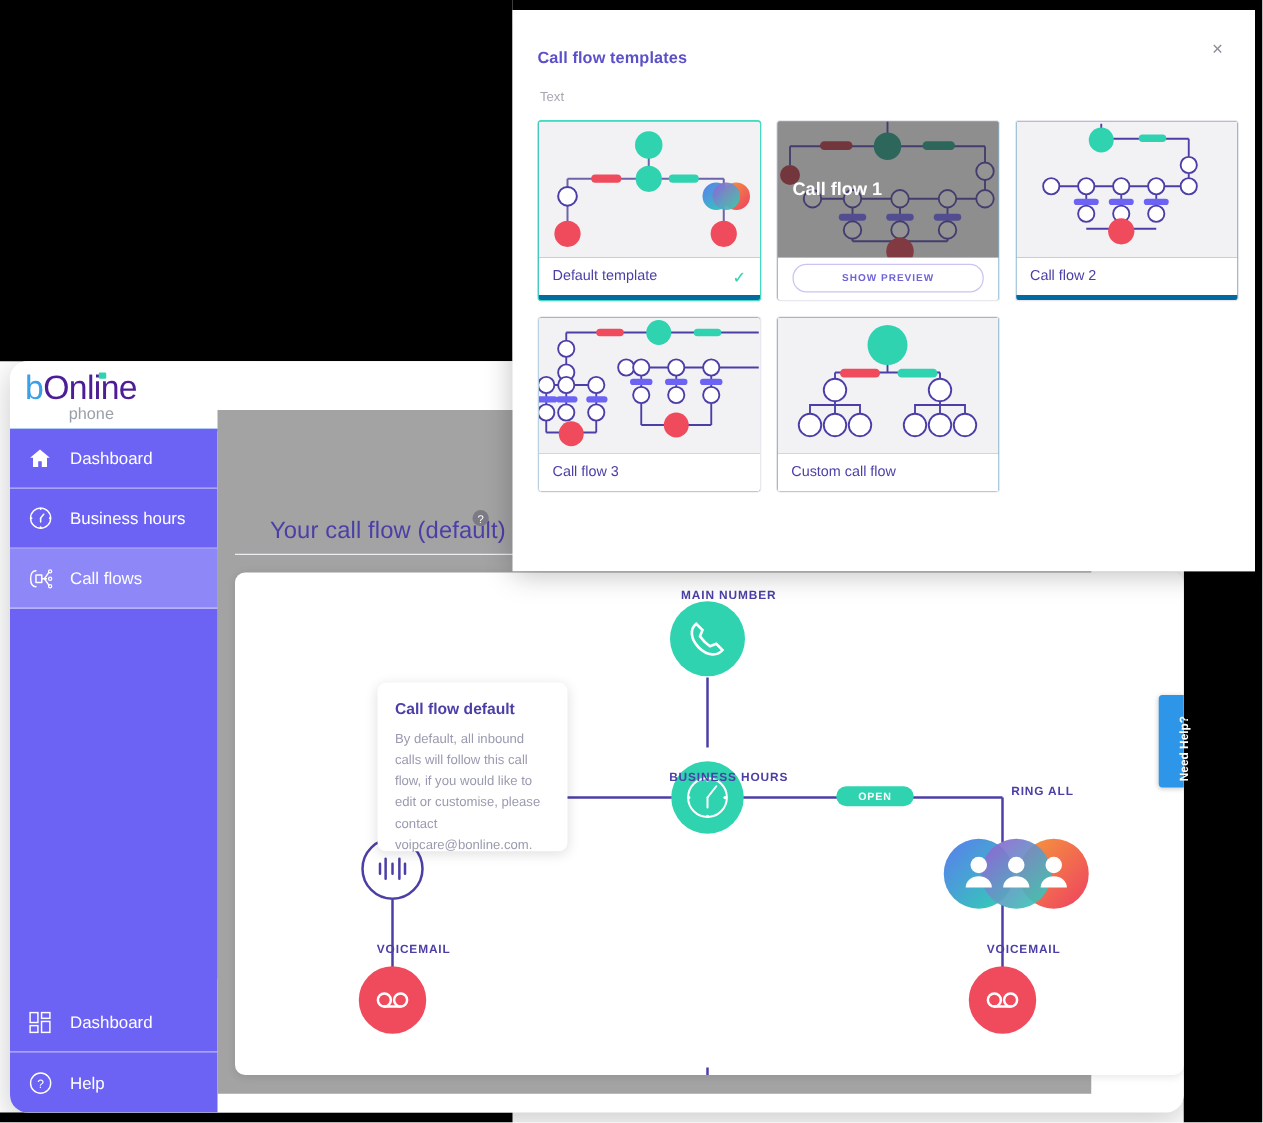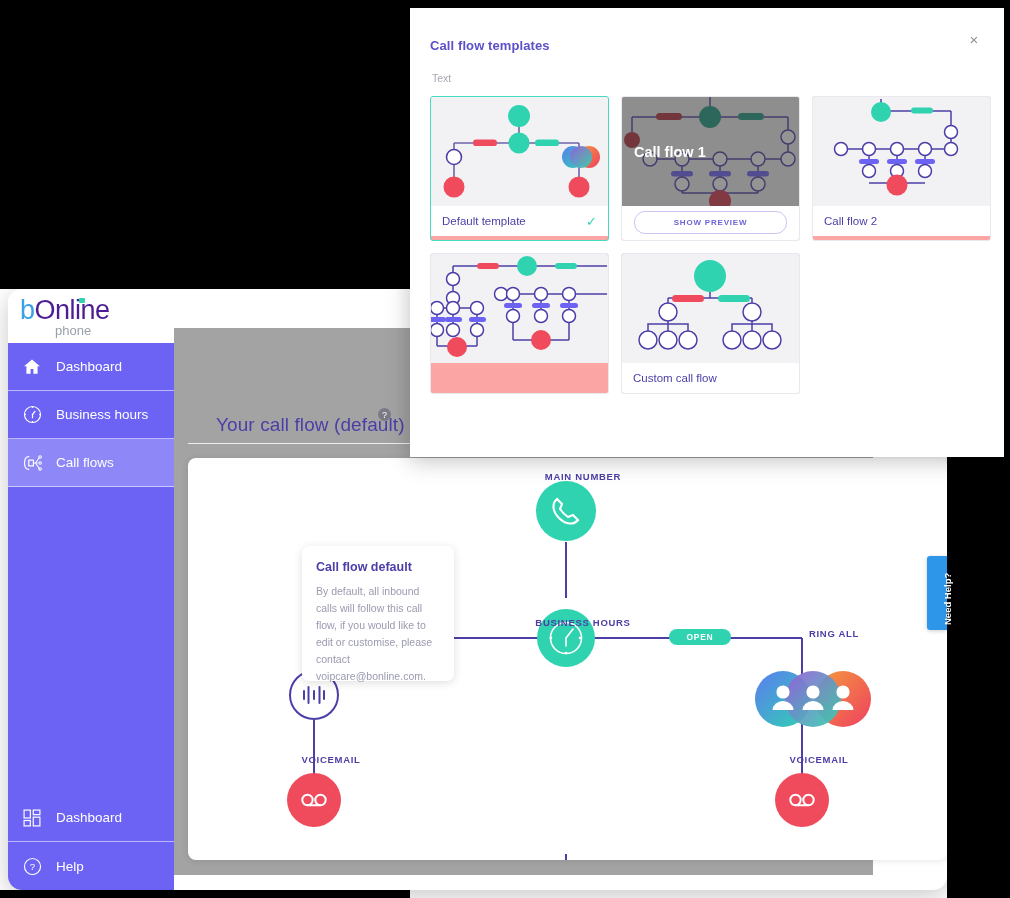--- a/index.html
+++ b/index.html
@@ -133,21 +133,21 @@
     color:#8d8d99; font-size:15px; line-height:16px; text-align:center; cursor:pointer;
   }
   .modal-sub{
     position:absolute; left:22px; top:64px; font-size:10.5px; color:#a7a7b4;
   }
   .cards{
     position:absolute; left:20px; top:88px; width:566px;
     display:flex; flex-wrap:wrap; gap:12px;
   }
   .tpl-card{
-    width:177px; background:#fca5a5; border:1px solid #e8e8ee;
+    width:177px; background:#0369a1; border:1px solid #e8e8ee;
     border-radius:3px; overflow:hidden; position:relative;
   }
   .tpl-card.selected{ border:1.5px solid #45dbc0; }
   .tpl-thumb{
     height:109px; background:#f2f2f4; position:relative; overflow:hidden;
   }
   .tpl-foot{
     height:30px; display:flex; align-items:center; justify-content:space-between;
     padding:0 11px; font-size:11.5px; color:#4b3fa7; background:#fff;
   }
@@ -543,20 +543,23 @@
             <circle cx="138" cy="40" r="6.5" fill="#fff" stroke="#4b3fa7" stroke-width="1.5"></circle>
             <rect x="73" y="49" width="18" height="5" rx="2.5" fill="#6c63f5"></rect>
             <rect x="101" y="49" width="18" height="5" rx="2.5" fill="#6c63f5"></rect>
             <rect x="129" y="49" width="18" height="5" rx="2.5" fill="#6c63f5"></rect>
             <circle cx="82" cy="62" r="6.5" fill="#fff" stroke="#4b3fa7" stroke-width="1.5"></circle>
             <circle cx="110" cy="62" r="6.5" fill="#fff" stroke="#4b3fa7" stroke-width="1.5"></circle>
             <circle cx="138" cy="62" r="6.5" fill="#fff" stroke="#4b3fa7" stroke-width="1.5"></circle>
             <circle cx="110" cy="86" r="10" fill="#ef4b5d"></circle>
           </svg>
         </div>
+        <div class="tpl-foot" data-name="template-footer">
+          <span data-name="template-label">Call flow 3</span>
+        </div>
       </div>
 
       <div class="tpl-card" data-name="template-card-custom">
         <div class="tpl-thumb" data-name="template-thumb">
           <svg width="177" height="109" viewBox="0 0 177 109" data-name="thumb-custom-diagram">
             <g stroke="#4b3fa7" stroke-width="1.5" fill="none">
               <path d="M88 32 v 12"></path>
               <path d="M46 44 H 130"></path>
               <path d="M46 44 V 56"></path>
                 <path d="M130 44 V 56"></path>

